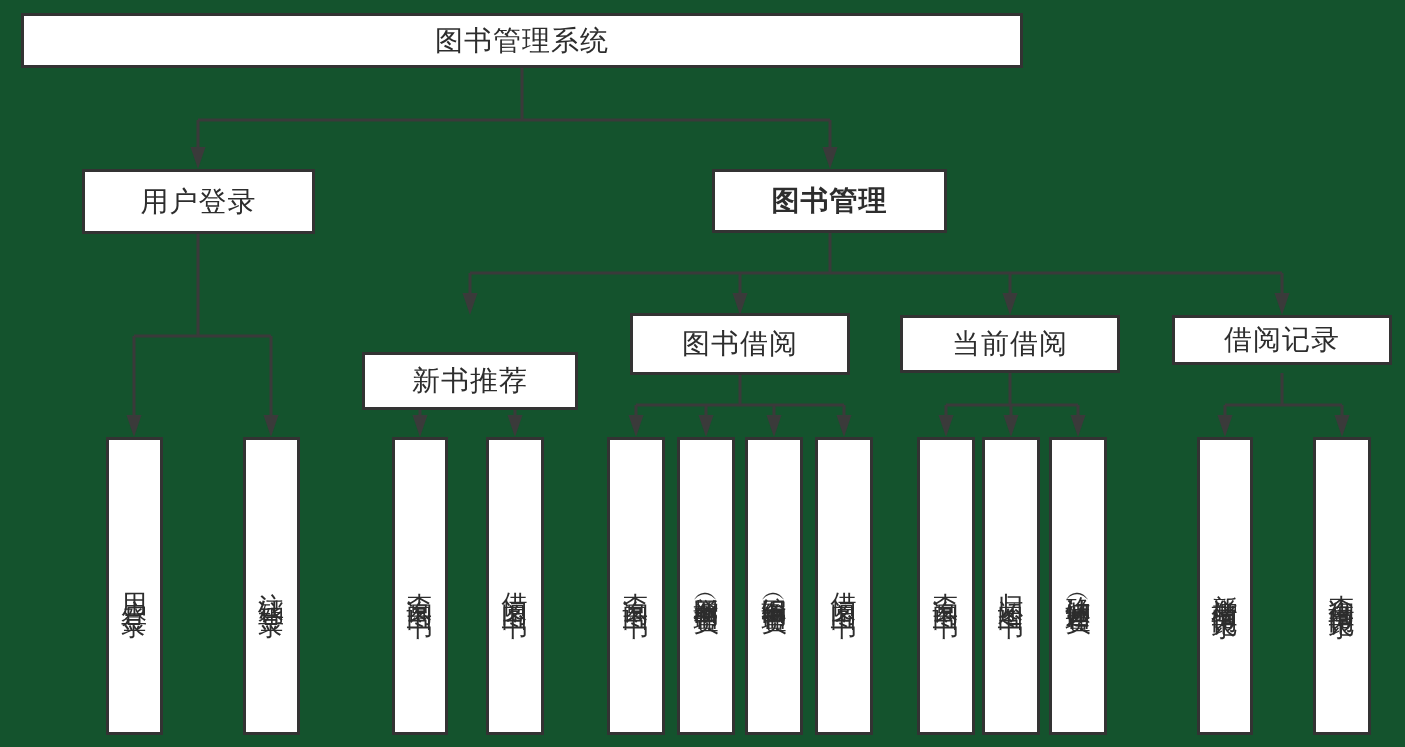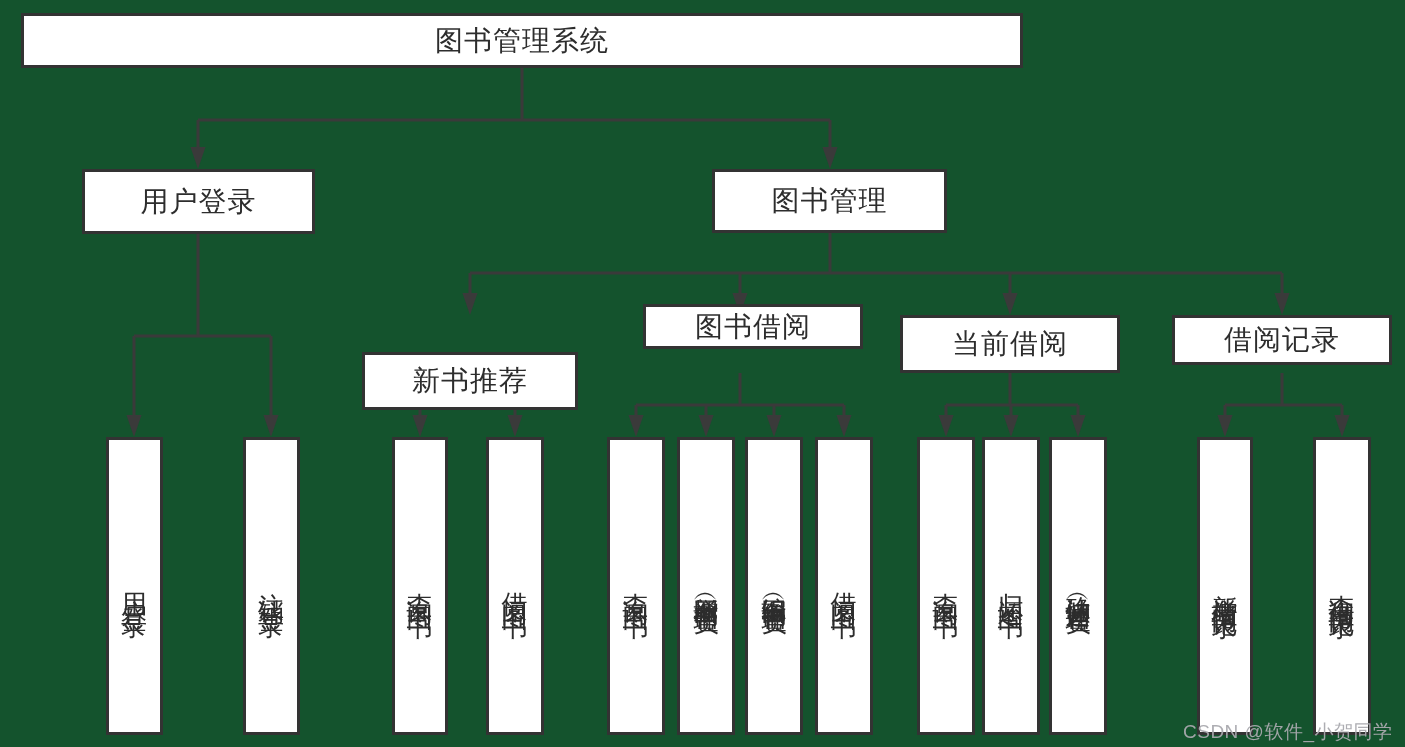--- a/index.html
+++ b/index.html
@@ -117,24 +117,24 @@
     </g>
     <g fill="#3a3a3a" stroke="none">
       <polygon points="1217.5,415 1232.5,415 1225,437"></polygon>
       <polygon points="1334.5,415 1349.5,415 1342,437"></polygon>
     </g>
   </svg>
 
   <div class="node" style="left:21px; top:13px; width:1002px; height:55px;">图书管理系统</div>
 
   <div class="node" style="left:82px; top:169px; width:233px; height:65px;">用户登录</div>
-  <div class="node" style="left:712px; top:169px; width:235px; height:64px;">图书管理</div>
+  <div class="node" style="left:712px; top:169px; width:235px; height:64px;font-weight:bold;">图书管理</div>
 
   <div class="node" style="left:362px; top:315px; width:216px; height:58px;margin-top:37px;">新书推荐</div>
-  <div class="node" style="left:630px; top:304px; width:220px; height:45px;margin-left:13px;">图书借阅</div>
+  <div class="node" style="left:630px; top:313px; width:220px; height:62px;">图书借阅</div>
   <div class="node" style="left:900px; top:315px; width:220px; height:58px;">当前借阅</div>
   <div class="node" style="left:1172px; top:315px; width:220px; height:50px;">借阅记录</div>
 
   <div class="node leaf" style="left:106px; top:437px; width:57px; height:298px;">
     <span class="vtext">用户登录</span>
   </div>
   <div class="node leaf" style="left:243px; top:437px; width:57px; height:298px;">
     <span class="vtext">注销登录</span>
   </div>
 
@@ -168,15 +168,14 @@
     <span class="vtext l9">确认归还（管理员）</span>
   </div>
 
   <div class="node leaf" style="left:1197px; top:437px; width:56px; height:298px;">
     <span class="vtext l6">新增借阅记录</span>
   </div>
   <div class="node leaf" style="left:1313px; top:437px; width:58px; height:298px;">
     <span class="vtext l6">查询借阅记录</span>
   </div>
 
-  <div class="watermark">CSDN @软件_小贺同学</div>
 
 </div>
 
 </body></html>

